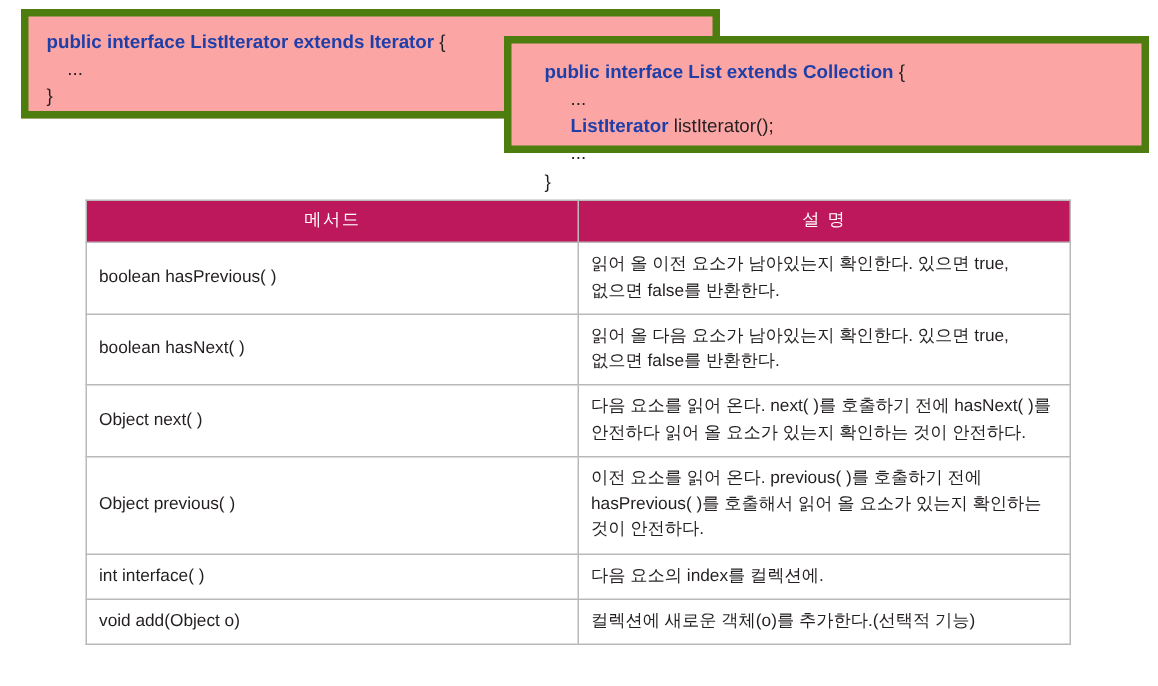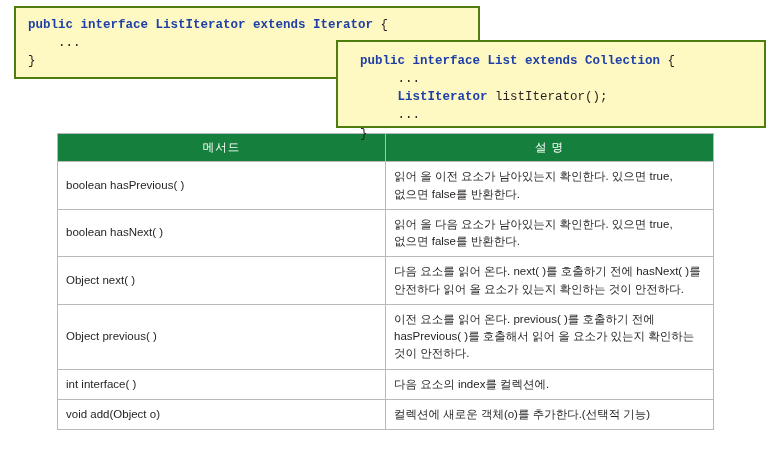--- a/index.html
+++ b/index.html
@@ -12,40 +12,40 @@
     height: 457px;
     font-family: "Liberation Sans", sans-serif;
     color: #231f20;
     position: relative;
     overflow: hidden;
   }
 
   
   .code-box {
     position: absolute;
-    border: 2px solid #4d7c0f;
-    background: #fef9c3;
-    font-family: Liberation Mono, monospace;
+    border: 5px solid #4d7c0f;
+    background: #fca5a5;
+    font-family: Liberation Sans, sans-serif;
     font-size: 12.5px;
     line-height: 1.45;
     white-space: pre;
     box-sizing: border-box;
   }
   #code-back {
     left: 14px;
     top: 6px;
     width: 466px;
     height: 73px;
     padding: 8px 10px 6px 12px;
   }
   #code-front {
     left: 336px;
-    top: 40px;
+    top: 24px;
     width: 430px;
-    height: 88px;
+    height: 78px;
     padding: 10px 10px 8px 22px;
     z-index: 3;
   }
   .kw    { color: #1f3fa8; font-weight: bold; }
   .plain { color: #231f20; }
   .cls   { color: #1f3fa8; font-weight: bold; }
 
   
   #method-table {
     position: absolute;
@@ -58,21 +58,21 @@
   }
   #method-table th,
   #method-table td {
     border: 1px solid #b9b9b9;
     padding: 6px 8px;
     vertical-align: middle;
     line-height: 1.5;
     word-break: keep-all;
   }
   #method-table thead th {
-    background: #15803d;
+    background: #be185d;
     color: #ffffff;
     font-weight: normal;
     text-align: center;
     letter-spacing: 1px;
     padding: 5px 8px;
     font-size: 11.5px;
   }
   #method-table td.col-sig {
     width: 148px;
     white-space: nowrap;

